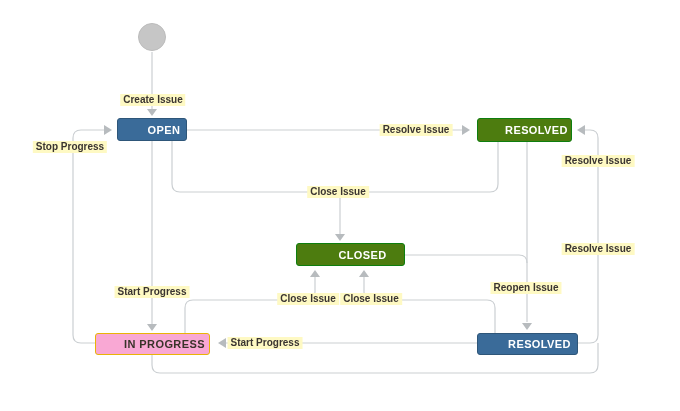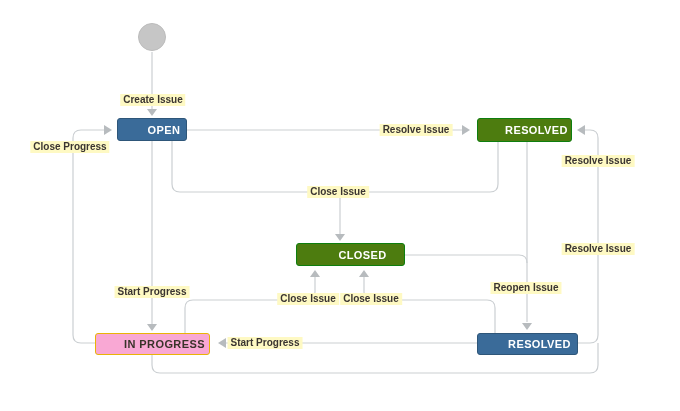--- a/index.html
+++ b/index.html
@@ -67,21 +67,21 @@
   <div class="node green" style="left:477px;top:118px;width:95px;height:24px">RESOLVED</div>
 
   <div class="node green" style="left:296px;top:243px;width:109px;height:23px">CLOSED</div>
 
   <div class="node yellow" style="left:95px;top:333px;width:115px;height:22px">IN PROGRESS</div>
 
   <div class="node blue" style="left:477px;top:333px;width:101px;height:22px">RESOLVED</div>
 
   <div class="elabel" style="left:153px;top:100px">Create Issue</div>
 
-  <div class="elabel" style="left:70px;top:147px">Close Progress</div>
+  <div class="elabel" style="left:70px;top:147px">Stop Progress</div>
 
   <div class="elabel" style="left:416px;top:130px">Resolve Issue</div>
 
   <div class="elabel" style="left:338px;top:192px">Close Issue</div>
 
   <div class="elabel" style="left:598px;top:161px">Resolve Issue</div>
 
   <div class="elabel" style="left:598px;top:249px">Resolve Issue</div>
 
   <div class="elabel" style="left:152px;top:292px">Start Progress</div>

